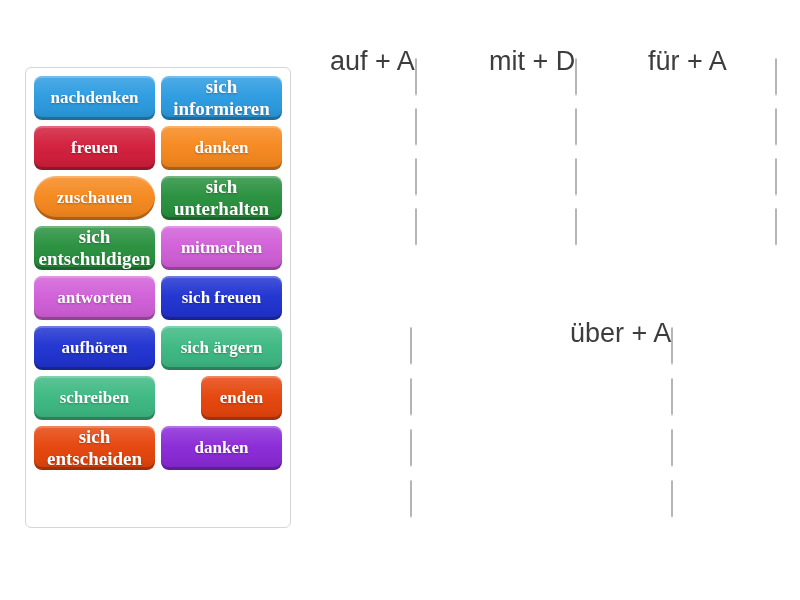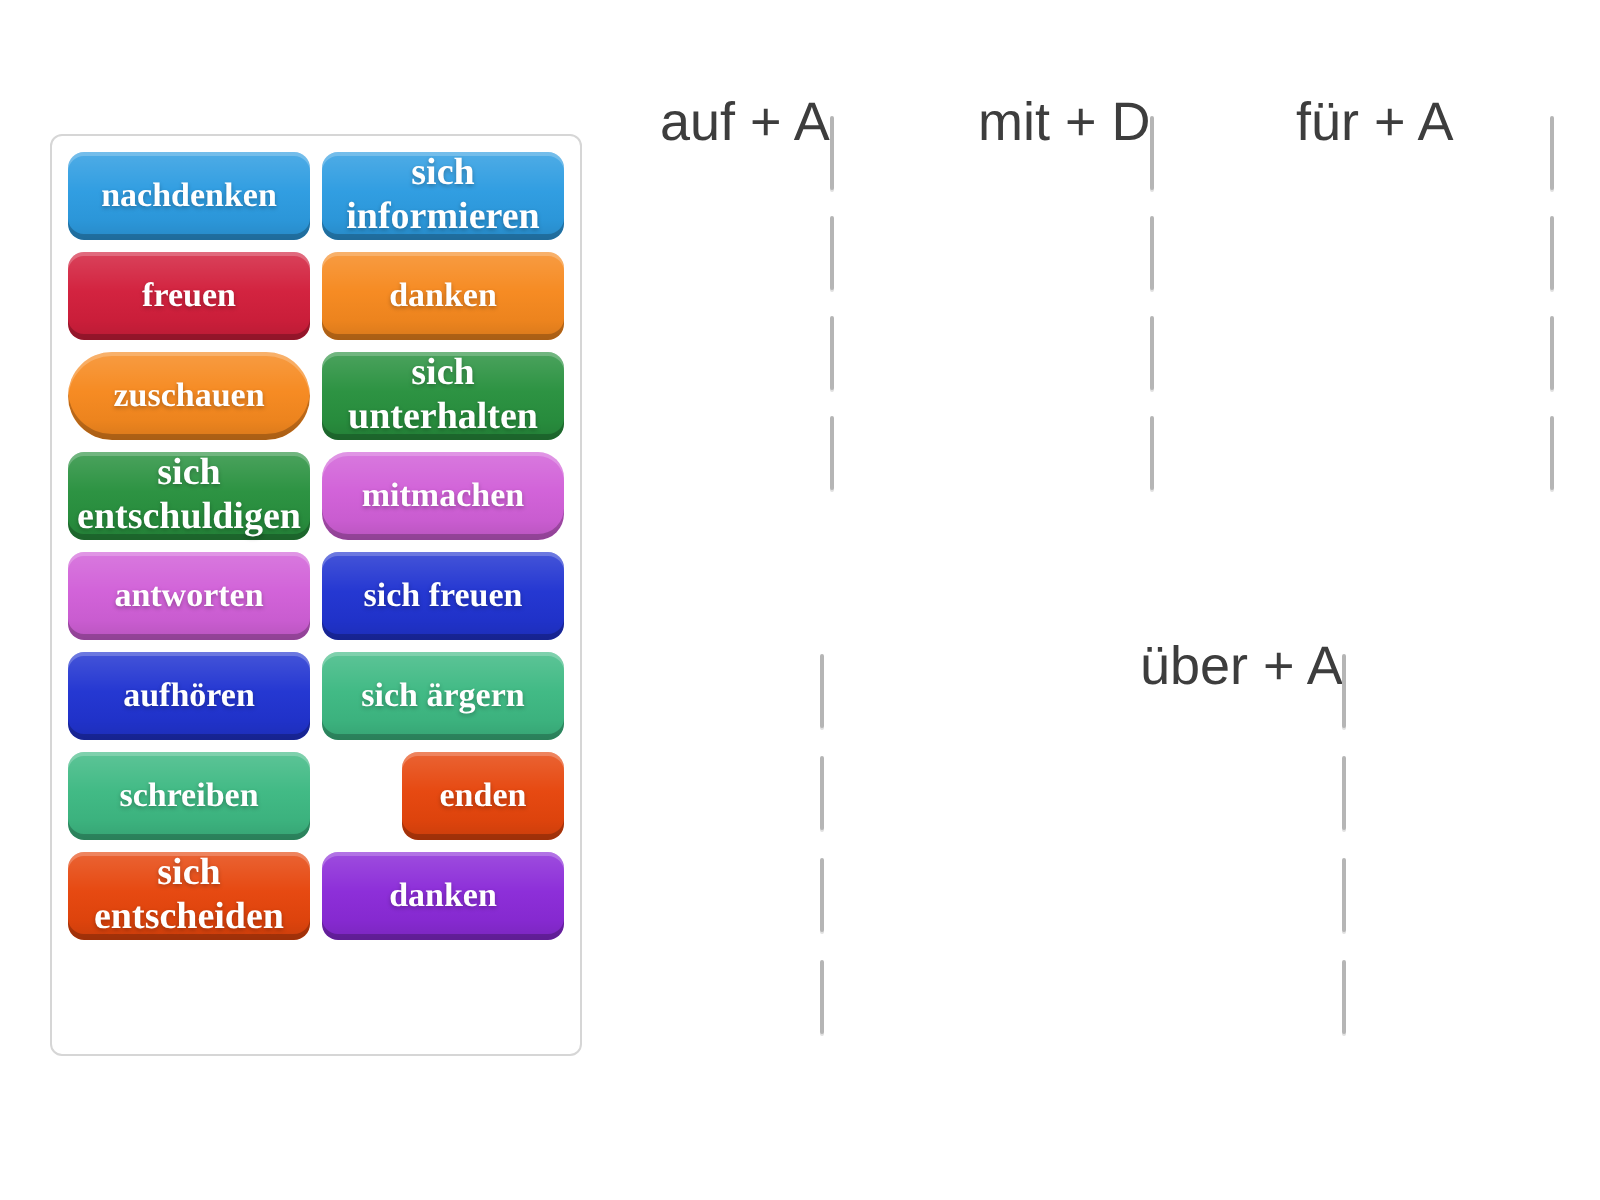--- a/index.html
+++ b/index.html
@@ -90,21 +90,21 @@
   <div class="tile" style="background-color: rgb(45, 156, 225);">nachdenken</div>
   <div class="tile two-line" style="background-color: rgb(45, 156, 225);">sich
 informieren</div>
   <div class="tile" style="background-color: rgb(210, 31, 60);">freuen</div>
   <div class="tile" style="background-color: rgb(246, 137, 31);">danken</div>
   <div class="tile" style="background-color: rgb(246, 137, 31); border-radius: 22px;">zuschauen</div>
   <div class="tile two-line" style="background-color: rgb(41, 145, 63);">sich
 unterhalten</div>
   <div class="tile two-line" style="background-color: rgb(41, 145, 63);">sich
 entschuldigen</div>
-  <div class="tile" style="background-color: rgb(209, 96, 216); border-radius: 13px;">mitmachen</div>
+  <div class="tile" style="background-color: rgb(209, 96, 216);">mitmachen</div>
   <div class="tile" style="background-color: rgb(209, 96, 216); text-align: center;">antworten</div>
   <div class="tile" style="background-color: rgb(33, 52, 209);">sich freuen</div>
   <div class="tile" style="background-color: rgb(33, 52, 209);">aufhören</div>
   <div class="tile" style="background-color: rgb(62, 185, 131);">sich ärgern</div>
   <div class="tile" style="background-color: rgb(62, 185, 131);">schreiben</div>
   <div class="tile" style="background-color: rgb(230, 70, 13); margin-left: 40px;">enden</div>
   <div class="tile two-line" style="background-color: rgb(230, 70, 13);">sich
 entscheiden</div>
   <div class="tile" style="background-color: rgb(139, 43, 216);">danken</div>
 </div>

